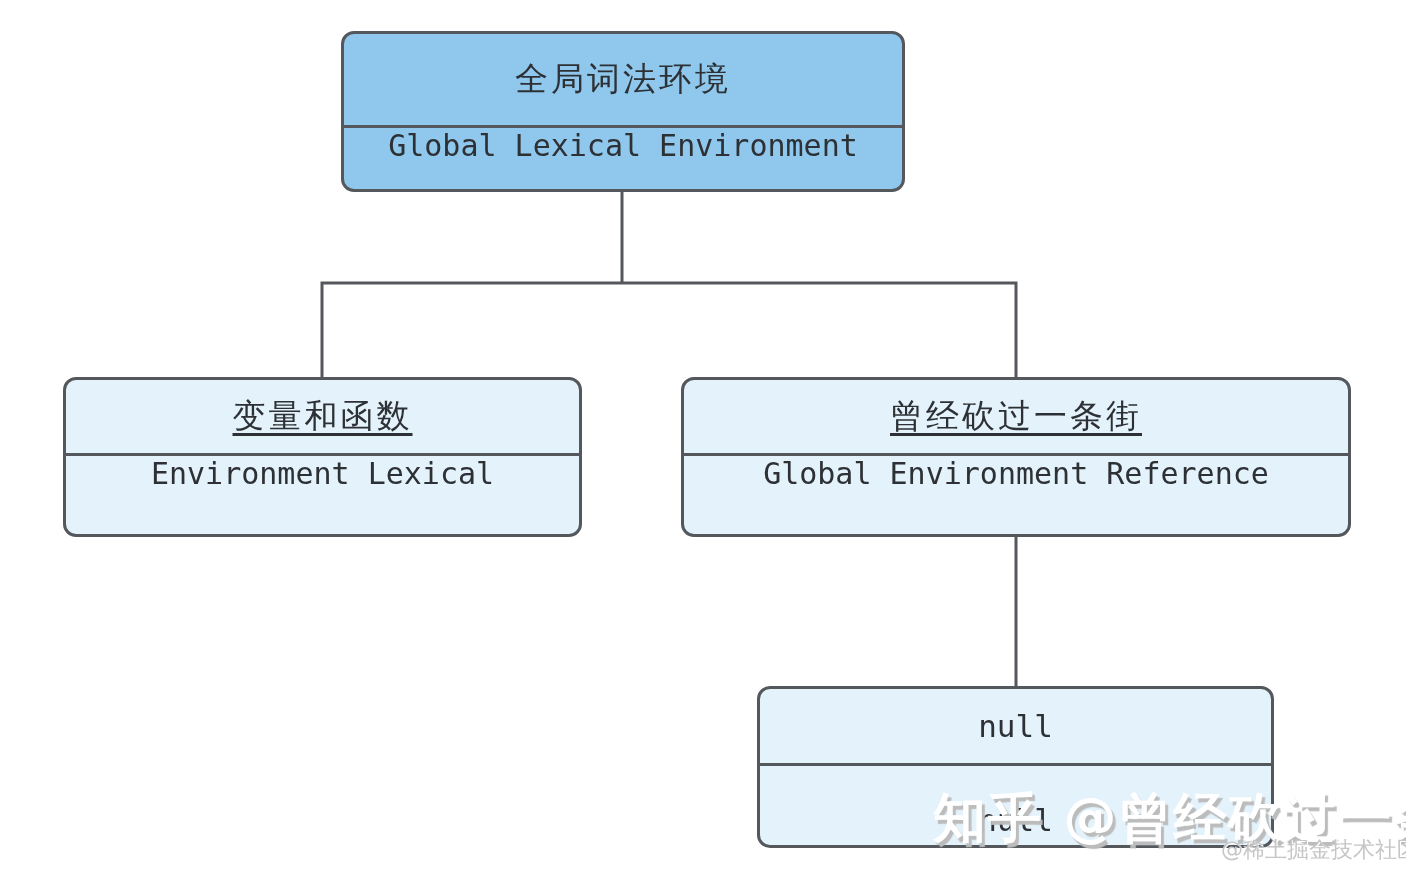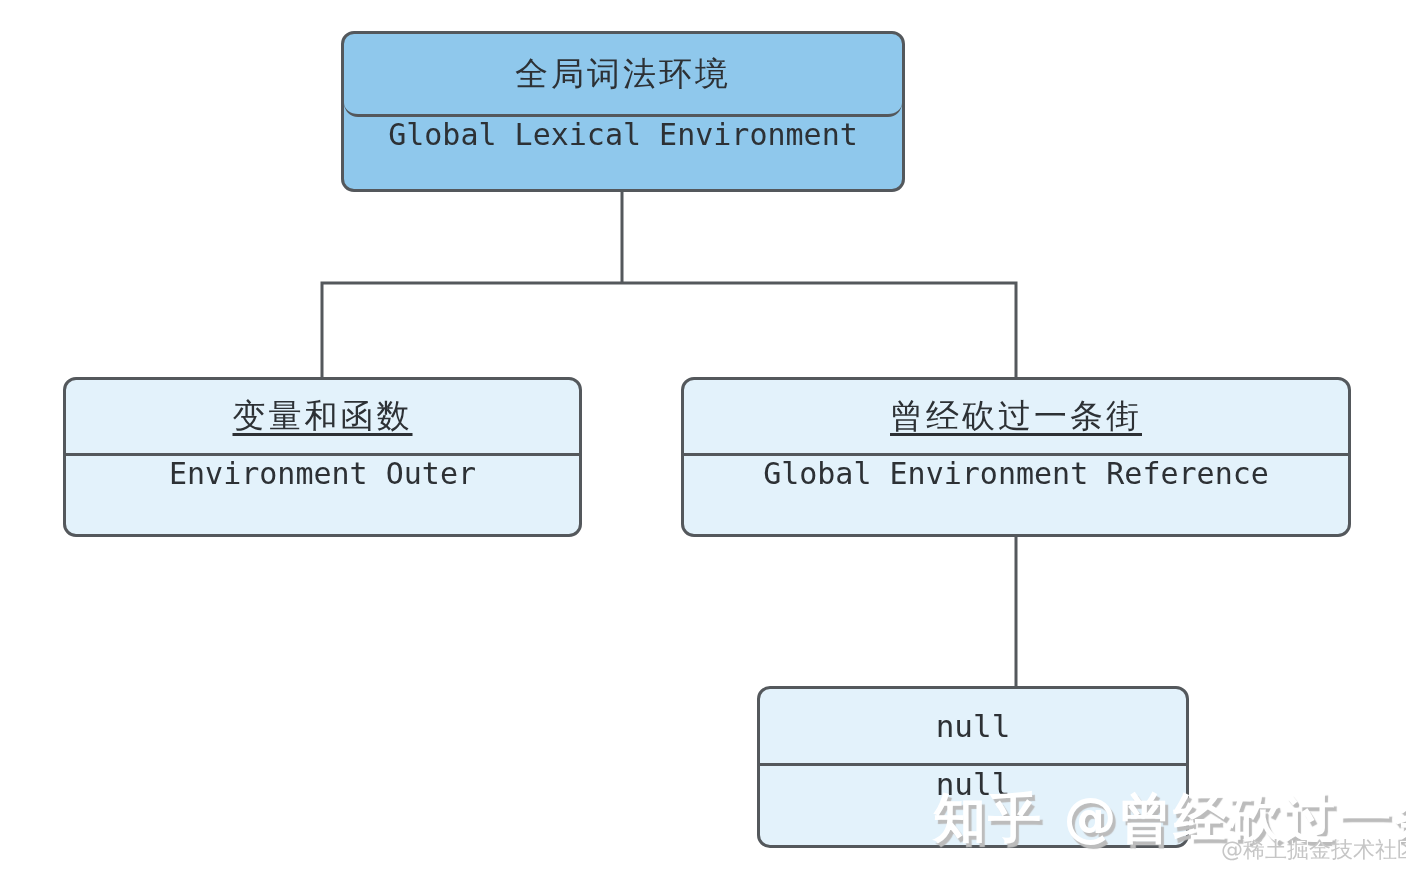--- a/index.html
+++ b/index.html
@@ -52,29 +52,29 @@
 
   .mono {
     font-family: "DejaVu Sans Mono", "Liberation Mono", monospace;
     font-size: 30px;
     color: var(--text-color);
     white-space: nowrap;
   }
 
   
   #node-global   { left: 341px; top: 31px;  width: 564px; height: 161px; }
-  #node-global .sec-title { height: 83px; border-radius: 14px; }
+  #node-global .sec-title { height: 94px; }
 
   #node-env-record { left: 63px;  top: 377px; width: 519px; height: 160px; }
   #node-env-record .sec-title { height: 76px; }
 
   #node-outer-ref  { left: 681px; top: 377px; width: 670px; height: 160px; }
   #node-outer-ref .sec-title { height: 76px; }
 
-  #node-null    { left: 757px; top: 686px; width: 432px; height: 162px; }
+  #node-null    { left: 757px; top: 686px; width: 517px; height: 162px; gap: 36px; }
   #node-null .sec-title { height: 77px; }
   #node-null .mono { font-size: 31px; }
 
   .connectors {
     position: absolute;
     inset: 0;
     pointer-events: none;
   }
 
   .wm-zhihu {
@@ -117,21 +117,21 @@
     <div class="sec-sub">
       <span class="mono">Global Lexical Environment</span>
     </div>
   </div>
 
   <div class="node" id="node-env-record">
     <div class="sec-title">
       <span class="zh underlined">变量和函数</span>
     </div>
     <div class="sec-sub">
-      <span class="mono">Environment Outer</span>
+      <span class="mono">Environment Lexical</span>
     </div>
   </div>
 
   <div class="node" id="node-outer-ref">
     <div class="sec-title">
       <span class="zh underlined">曾经砍过一条街</span>
     </div>
     <div class="sec-sub">
       <span class="mono">Global Environment Reference</span>
     </div>

